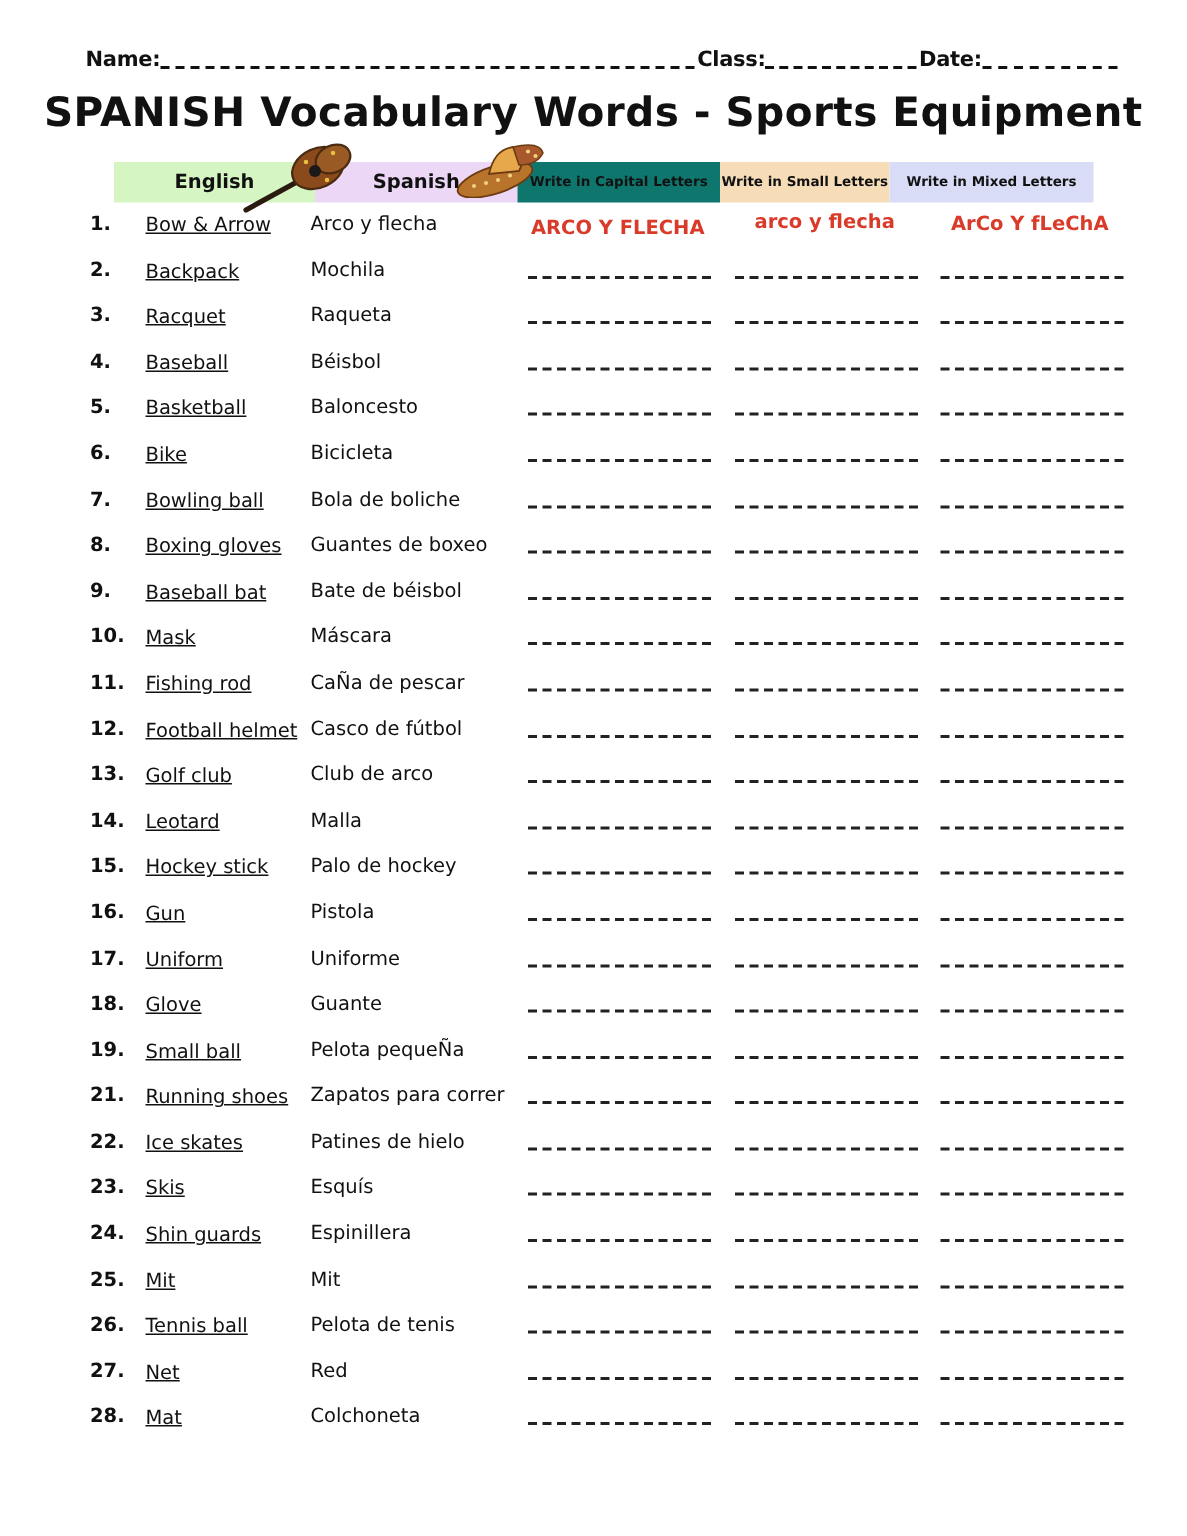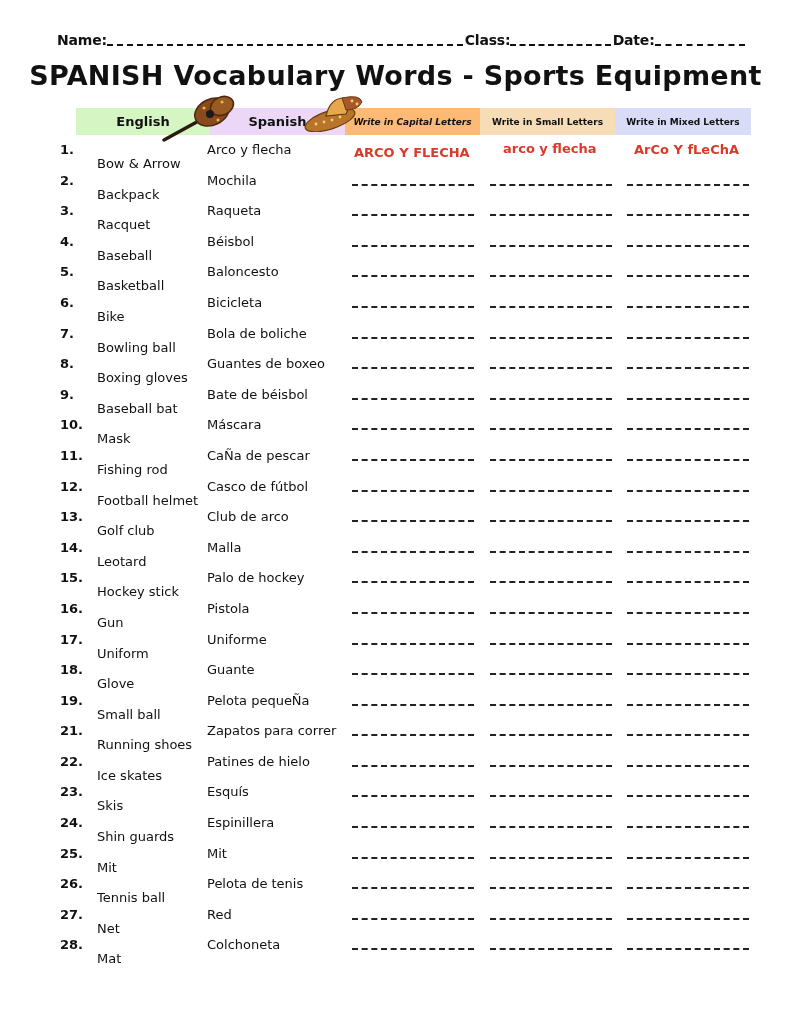--- a/index.html
+++ b/index.html
@@ -21,31 +21,31 @@
       position: absolute; top: 108px; left: 76px; width: 675px; height: 27px;
       display: flex;
     }
     .header-band .col {
       height: 100%; display: flex; align-items: center; justify-content: center;
       font-size: 9px; font-weight: bold;
     }
     .header-band .col.big { font-size: 13px; }
     .col-en { width: 134px; background: #d5f6c2; }
     .col-es { width: 135px; background: #ecd8f6; }
-    .col-cap { width: 135px; background: #fdba74; font-style: italic; }
-    .col-small { width: 135px; background: #f6ddb8; }
+    .col-cap { width: 135px; background: #0f766e; }
+    .col-small { width: 113px; background: #f6ddb8; }
     .col-mixed { width: 136px; background: #d8dcf6; }
 
     .guitar { position: absolute; top: 92px; left: 160px; width: 80px; height: 52px; }
     .sombrero { position: absolute; top: 92px; left: 302px; width: 62px; height: 40px; }
 
     .rows { position: absolute; top: 139px; left: 0; width: 791px; }
     .row { position: relative; height: 30.6px; }
     .row .num { position: absolute; left: 60px; top: 3px; font-size: 13px; font-weight: bold; }
-    .row .en { position: absolute; left: 97px; top: 17px; font-size: 13px; white-space: nowrap; }
+    .row .en { position: absolute; left: 97px; top: 4px; font-size: 13px; white-space: nowrap; text-decoration: underline; }
     .row .es { position: absolute; left: 207px; top: 3px; font-size: 13px; white-space: nowrap; }
     .row .blank {
       position: absolute; top: 14px; height: 0; width: 122px;
       border-bottom: 2px dashed #222;
     }
     .row .b1 { left: 352px; }
     .row .b2 { left: 490px; }
     .row .b3 { left: 627px; }
     .row .ex {
       position: absolute; top: 4px; font-size: 13px; color: #d93a2a; font-weight: bold; white-space: nowrap;

